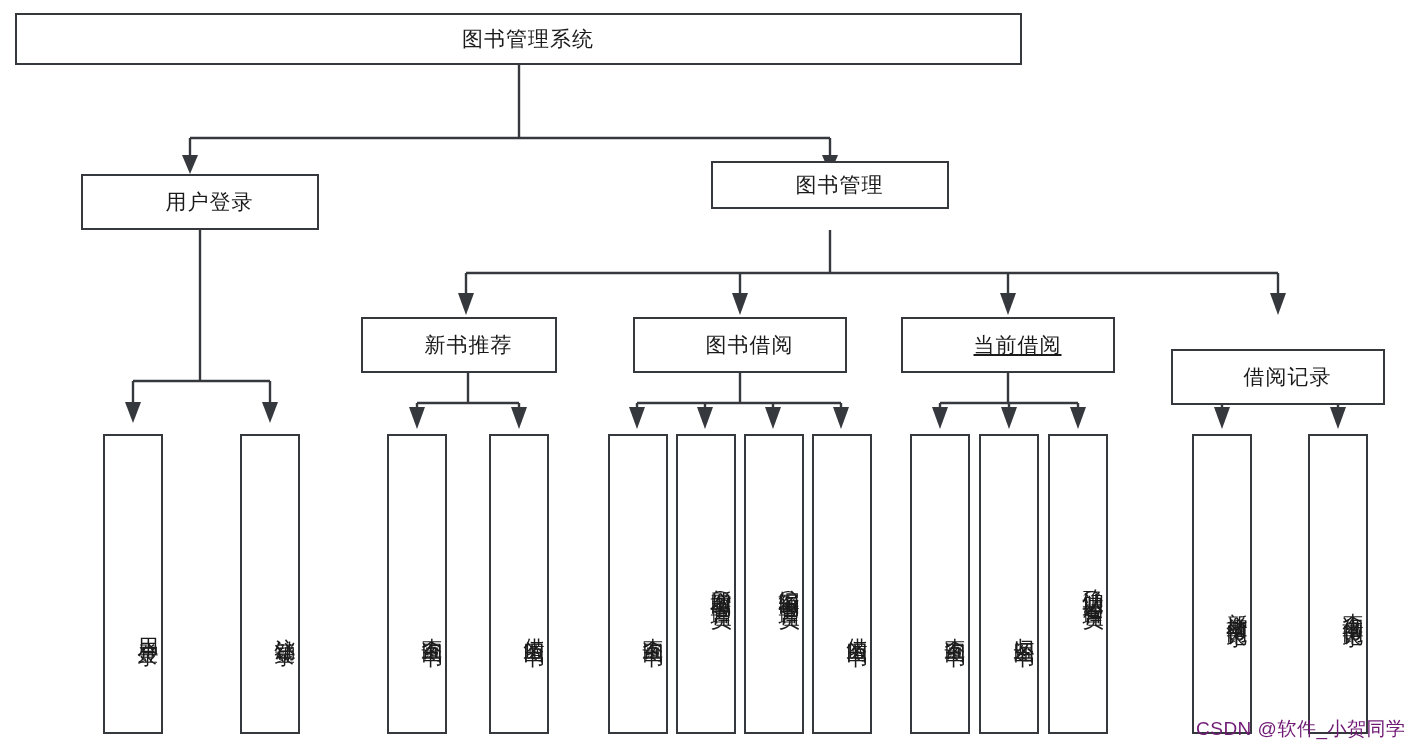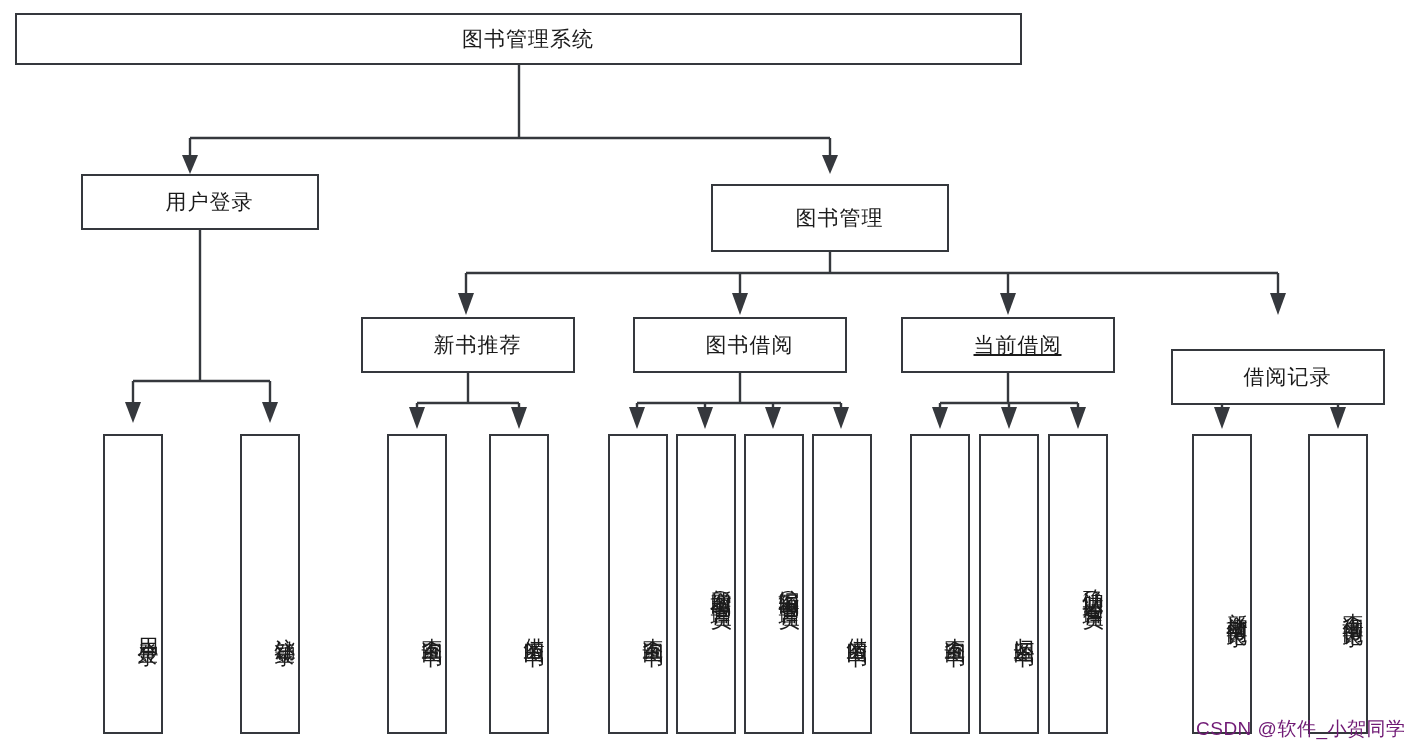--- a/index.html
+++ b/index.html
@@ -138,25 +138,25 @@
     <polygon points="1330,407 1346,407 1338,429"></polygon>
   </svg>
 
   <div class="node node-h" style="left:15px; top:13px; width:1007px; height:52px;">
     <span>图书管理系统</span>
   </div>
 
   <div class="node node-h" style="left:81px; top:174px; width:238px; height:56px;">
     <span>用户登录</span>
   </div>
-  <div class="node node-h" style="left:711px; top:184px; width:238px; height:68px;">
+  <div class="node node-h" style="left:711px; top:161px; width:238px; height:48px;">
     <span>图书管理</span>
   </div>
 
-  <div class="node node-h" style="left:361px; top:317px; width:214px; height:56px;">
+  <div class="node node-h" style="left:361px; top:317px; width:196px; height:56px;">
     <span>新书推荐</span>
   </div>
   <div class="node node-h" style="left:633px; top:317px; width:214px; height:56px;">
     <span>图书借阅</span>
   </div>
   <div class="node node-h" style="left:901px; top:317px; width:214px; height:56px;text-decoration:underline;">
     <span>当前借阅</span>
   </div>
   <div class="node node-h" style="left:1171px; top:317px; width:214px; height:56px;margin-top:32px;">
     <span>借阅记录</span>

